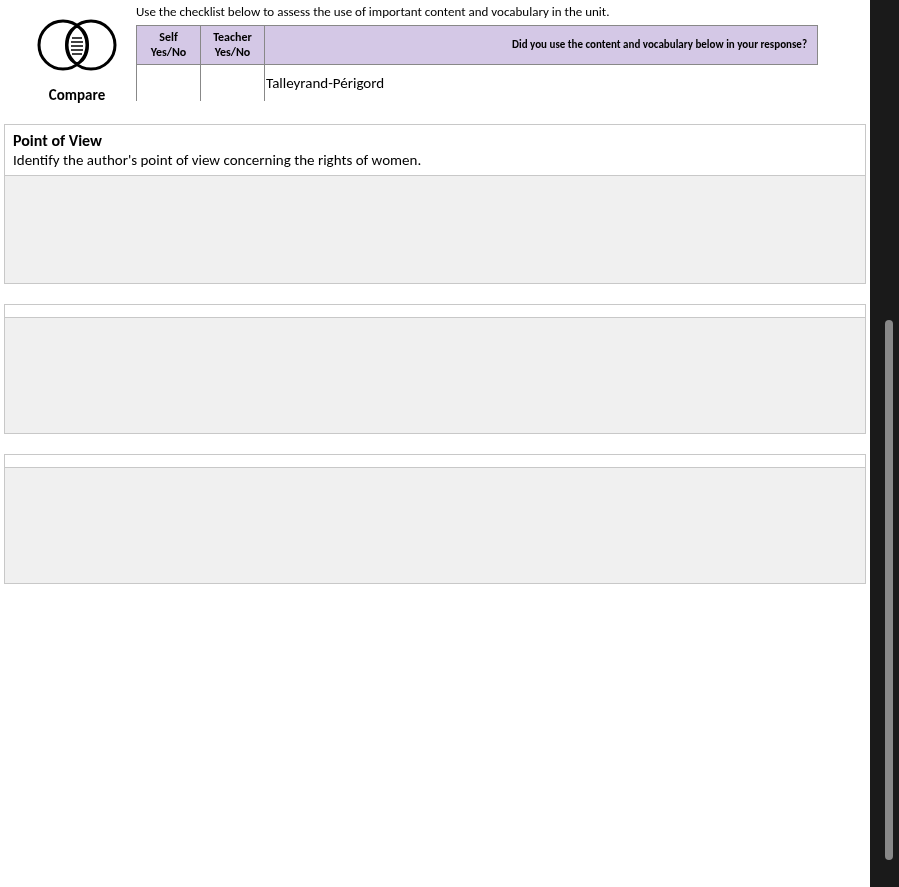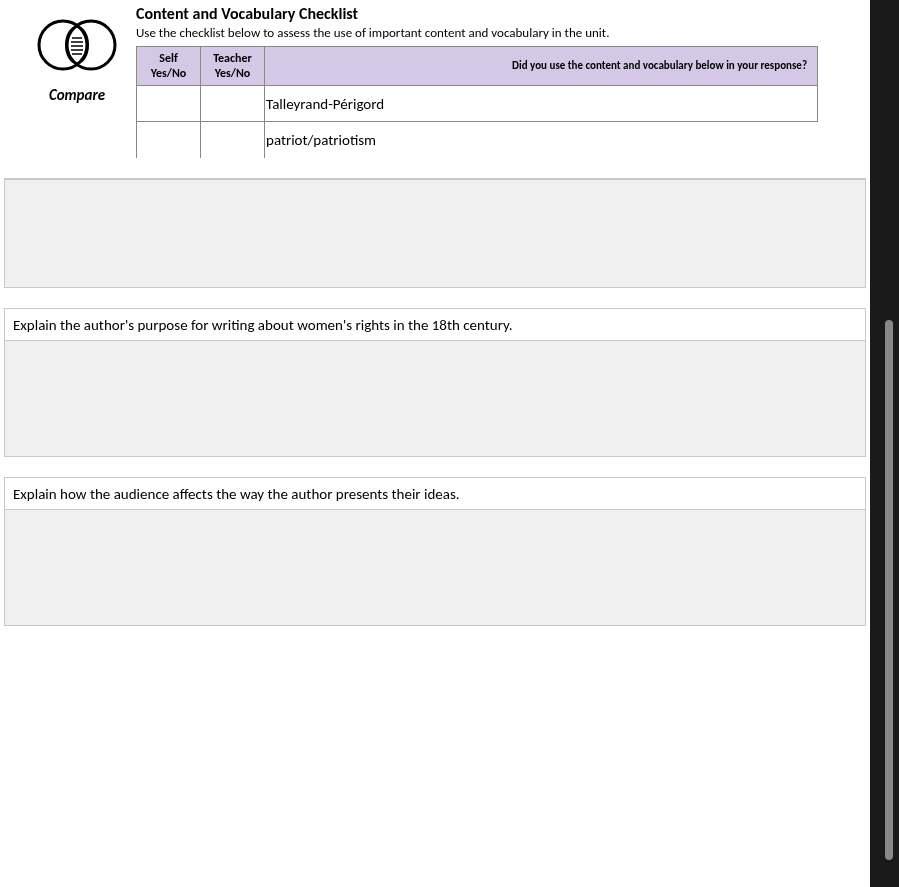--- a/index.html
+++ b/index.html
@@ -47,21 +47,20 @@
       flex-direction: column;
       align-items: center;
       padding-top: 14px;
     }
     .compare-icon svg { display: block; }
     .compare-label {
       font-size: 15px;
       font-weight: bold;
       margin-top: 14px;
       color: #000;
-      font-style: italic;
     }
     .checklist-col {
       flex: 1;
       padding-right: 48px;
     }
     .checklist-title {
       font-size: 16px;
       font-weight: bold;
       color: #000;
       margin-bottom: 2px;
@@ -149,60 +148,56 @@
           <line x1="36" y1="24" x2="48" y2="24" stroke="#000" stroke-width="1.5"></line>
           <line x1="36" y1="28" x2="48" y2="28" stroke="#000" stroke-width="1.5"></line>
           <line x1="36" y1="32" x2="48" y2="32" stroke="#000" stroke-width="1.5"></line>
           <line x1="37" y1="36" x2="47" y2="36" stroke="#000" stroke-width="1.5"></line>
         </svg>
       </span>
       <div class="compare-label">Compare</div>
     </div>
 
     <div class="checklist-col">
-      <div class="checklist-title">Content and Vocabulary Checklist</div>
       <div class="checklist-subtitle">Use the checklist below to assess the use of important content and vocabulary in the unit.</div>
       <table class="checklist-table">
         <thead>
           <tr>
             <th class="col-self"><span>Self Yes/No</span></th>
             <th class="col-teacher"><span>Teacher Yes/No</span></th>
             <th class="question">Did you use the content and vocabulary below in your response?</th>
           </tr>
         </thead>
         <tbody>
           <tr>
             <td class="yn"></td>
             <td class="yn"></td>
             <td class="term">Talleyrand-Périgord</td>
           </tr>
-          <tr>
-            <td class="yn"></td>
-            <td class="yn"></td>
-            <td class="term">patriot/patriotism</td>
-          </tr>
         </tbody>
       </table>
     </div>
   </div>
 
   <div class="prompt-block">
+    <div class="prompt-header">
+      <div class="prompt-title">Point of View</div>
+      <div class="prompt-instruction">Identify the author's point of view concerning the rights of women.</div>
+    </div>
     <div class="prompt-response h1"></div>
   </div>
 
   <div class="prompt-block">
     <div class="prompt-header">
-      <div class="prompt-instruction">Explain the author's purpose for writing about women's rights in the 18th century.</div>
     </div>
     <div class="prompt-response h2"></div>
   </div>
 
   <div class="prompt-block">
     <div class="prompt-header">
-      <div class="prompt-instruction">Explain how the audience affects the way the author presents their ideas.</div>
     </div>
     <div class="prompt-response h3"></div>
   </div>
 
 </div>
 
 <div class="scrollbar-track">
   <div class="scrollbar-thumb"></div>
 </div>
 

